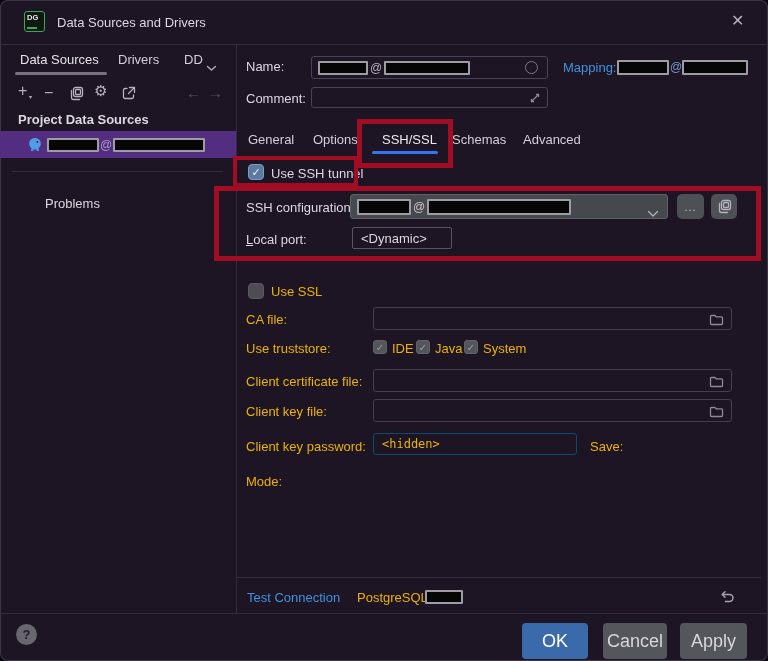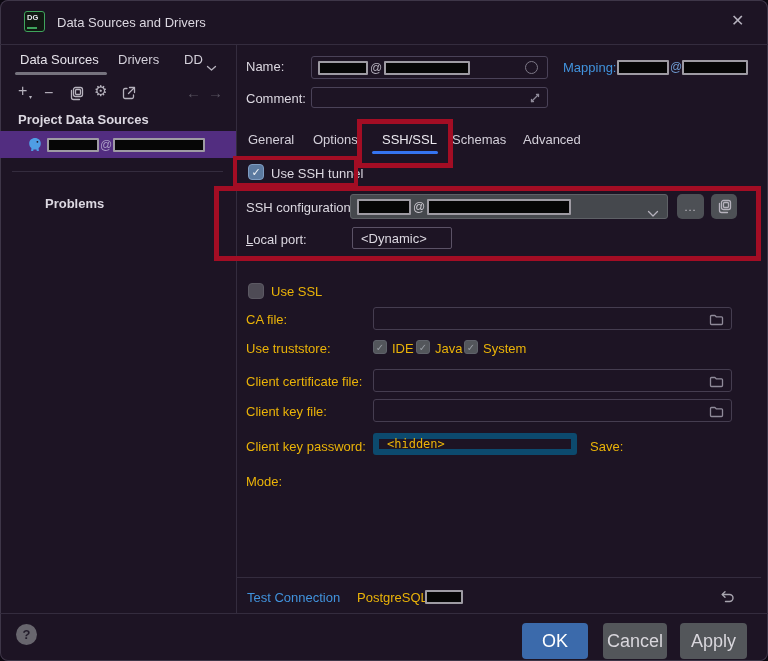--- a/index.html
+++ b/index.html
@@ -25,21 +25,21 @@
   
   .lp-tab { top:52px; font-size:13px; color:#d3cfd9; }
   .lp-tab.active { color:#e6e3ea; }
   .lp-underline { left:15px; top:72px; width:92px; height:3px; background:#76737e; border-radius:2px; }
   .tool-ic { top:84px; width:18px; height:18px; color:#b6b2bd; }
   .tool-ic svg { display:block; }
   .nav-ic { top:84px; font-size:15px; color:#57525f; }
   .tree-group { left:18px; top:112px; font-weight:bold; }
   .tree-row { left:0; top:131px; width:236px; height:27px; background:#522d80; display:flex; align-items:center; }
   .redact { background:#060606; border:2px solid #9e9ba3; border-radius:1px; display:inline-block; }
-  .problems { left:45px; top:196px;font-weight:bold; }
+  .problems { left:45px; top:196px; }
 
   
   .fld { position:absolute; border:1px solid #4a4258; border-radius:3px; display:flex; align-items:center; }
   .name-fld { left:311px; top:56px; width:237px; height:23px; padding:0 6px; }
   .comment-fld { left:311px; top:87px; width:237px; height:21px; }
   .at { font-size:12px; color:#b4b0bc; padding:0 2px; }
   .circle-ic { position:absolute; right:9px; top:4px; width:13px; height:13px;
                border:1.5px solid #7d7887; border-radius:50%; }
   .expand-ic { position:absolute; right:5px; top:3px; }
 
@@ -60,21 +60,21 @@
                border:1px solid #5e6166; border-radius:3px; display:flex; align-items:center; padding:0 6px; }
   .combo-at { color:#c9c6ce; font-size:12px; padding:0 2px; }
   .sq-btn { position:absolute; top:194px; height:25px; background:#4d5055; border-radius:5px;
             display:flex; align-items:center; justify-content:center; color:#c6c3cb; }
   .lp-input { left:352px; top:227px; width:100px; height:22px; border:1px solid #5b5266;
               border-radius:2px; display:flex; align-items:center; padding:0 8px; }
 
   
   .ssl-fld { left:373px; width:359px; height:23px; border:1px solid #453d50; border-radius:3px; }
   .folder-ic { position:absolute; right:7px; top:4px; }
-  .pw-fld { left:373px; top:433px; width:204px; height:22px; border:6px solid #0c4a6e; border-radius:3px;
+  .pw-fld { left:373px; top:433px; width:204px; height:22px; border:1px solid #0c4a6e; border-radius:3px;
             display:flex; align-items:center; padding:0 8px; }
   .mono { font-family:"DejaVu Sans Mono", monospace; font-size:12px; }
   .pdrop { position:absolute; height:22px; background:#3d2e5c; border:1px solid #5c4985;
            border-radius:3px; display:flex; align-items:center; padding:0 8px; }
   .pdrop .dd-div { position:absolute; right:22px; top:0; width:1px; height:100%; background:#5c4985; }
   .pdrop .chev { position:absolute; right:6px; top:8px; }
 
   .footer-sep { left:0; top:613px; width:768px; }
   .main-sep { left:237px; top:577px; width:524px; }
   .help-circ { left:16px; top:624px; width:21px; height:21px; border-radius:50%;

